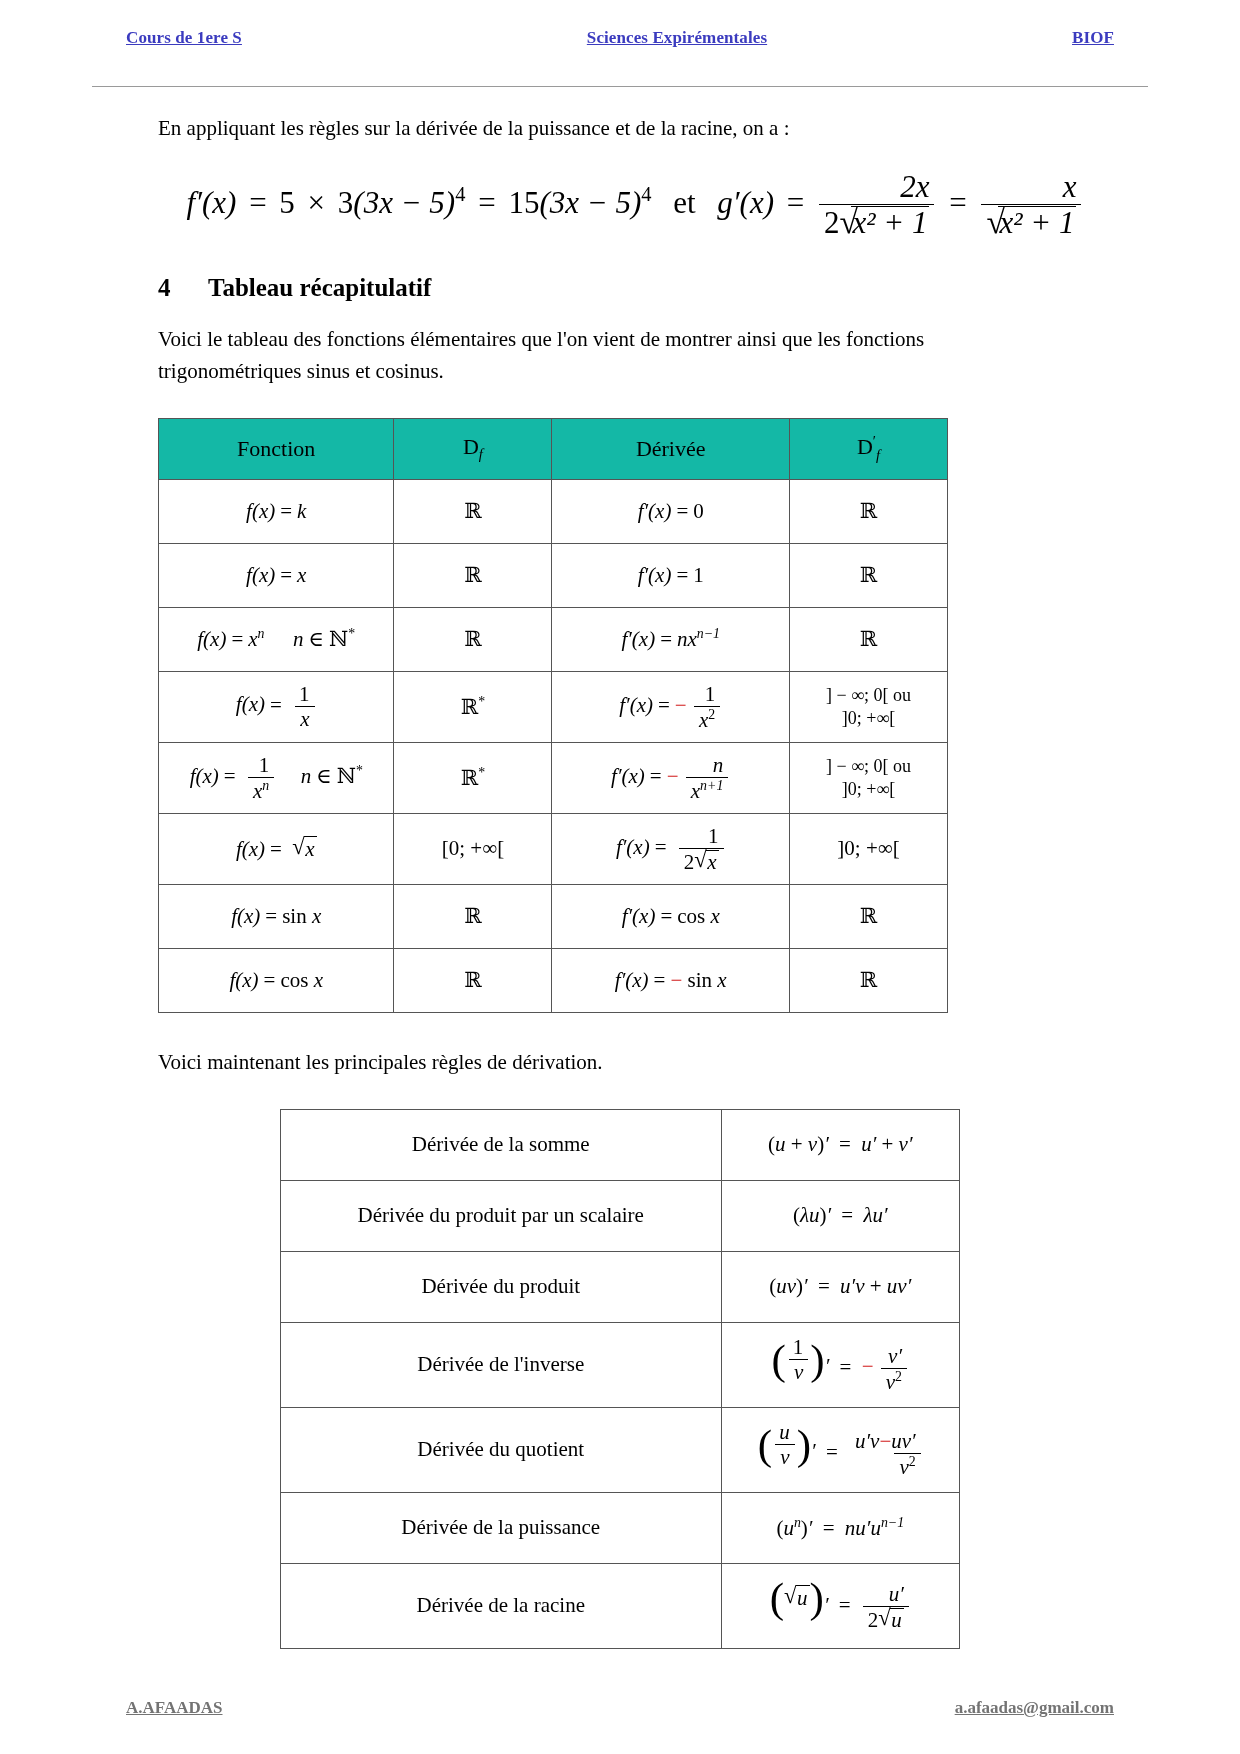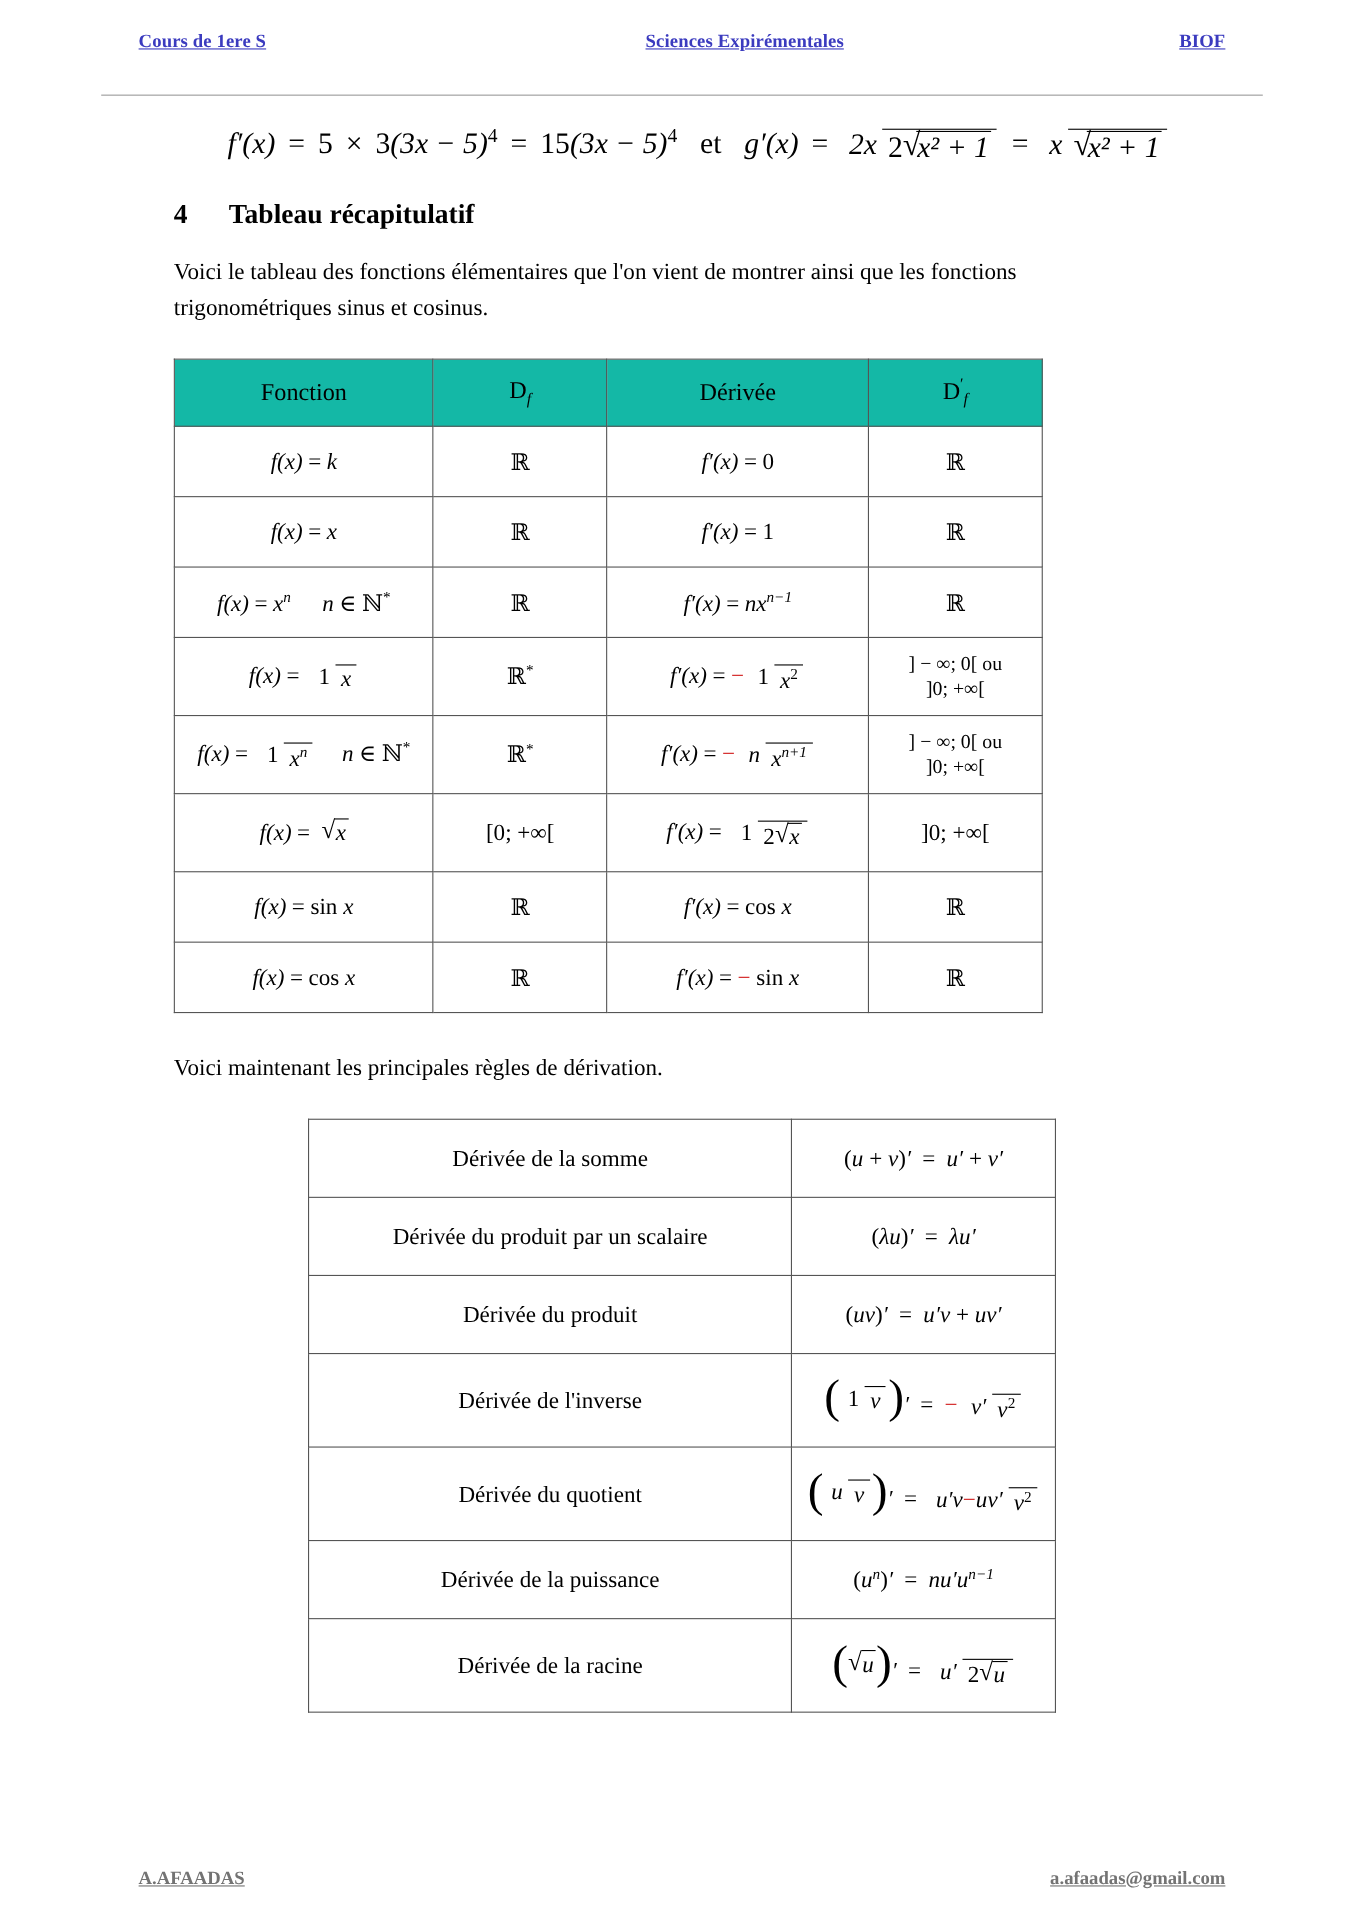--- a/index.html
+++ b/index.html
@@ -68,22 +68,22 @@
   .prime { font-style: italic; vertical-align: baseline; }
   sup.pw { font-size: .66em; vertical-align: super; font-style: normal; }
   sup.pwi { font-size: .66em; vertical-align: super; font-style: italic; }
   sub.sb { font-size: .66em; vertical-align: sub; font-style: italic; }
   .red { color: #d21f1f; }
   .bb { font-family: "DejaVu Serif", serif; }
 
   
   .frac {
     display: inline-flex;
-    flex-direction: row;
-    align-items: flex-start;
+    flex-direction: column;
+    align-items: flex-end;
     vertical-align: middle;
     margin: 0 2px;
     line-height: 1.05;
   }
   .frac > .num { padding: 0 5px 1px 5px; }
   .frac > .den { padding: 1px 5px 0 5px; border-top: 1.3px solid #000; }
 
   
   .sqrt { display: inline-block; position: relative; padding-left: 12px; }
   .sqrt::before {
@@ -94,21 +94,21 @@
   }
   .sqrt > .rad {
     border-top: 1.3px solid #000;
     display: inline-block;
     padding: 0 2px 0 1px;
   }
 
   
   .display-eq {
     text-align: center;
-    font-size: 27px;
+    font-size: 31px;
     margin: 26px 0 0 0;
     padding-left: 30px;
   }
 
   
   table {
     border-collapse: collapse;
     font-size: 21px;
   }
   table.main {
@@ -183,20 +183,21 @@
 
 <div class="page">
 
   <div class="running-head">
     <span>Cours de 1ere S</span>
     <span class="head-center">Sciences Expirémentales</span>
     <span>BIOF</span>
   </div>
   <div class="head-rule"></div>
 
+  <p class="para">En appliquant les règles sur la dérivée de la puissance et de la racine, on a :</p>
 
   <div class="display-eq math">
     <span class="mi">f</span><span class="prime">′</span><span class="mi">(x)</span>
     <span class="op">=</span>
     <span>5</span>
     <span class="op">×</span>
     <span>3</span><span class="mi">(3x − 5)</span><sup class="pw">4</sup>
     <span class="op">=</span>
     <span>15</span><span class="mi">(3x − 5)</span><sup class="pw">4</sup>
     <span style="padding:0 14px">et</span>

